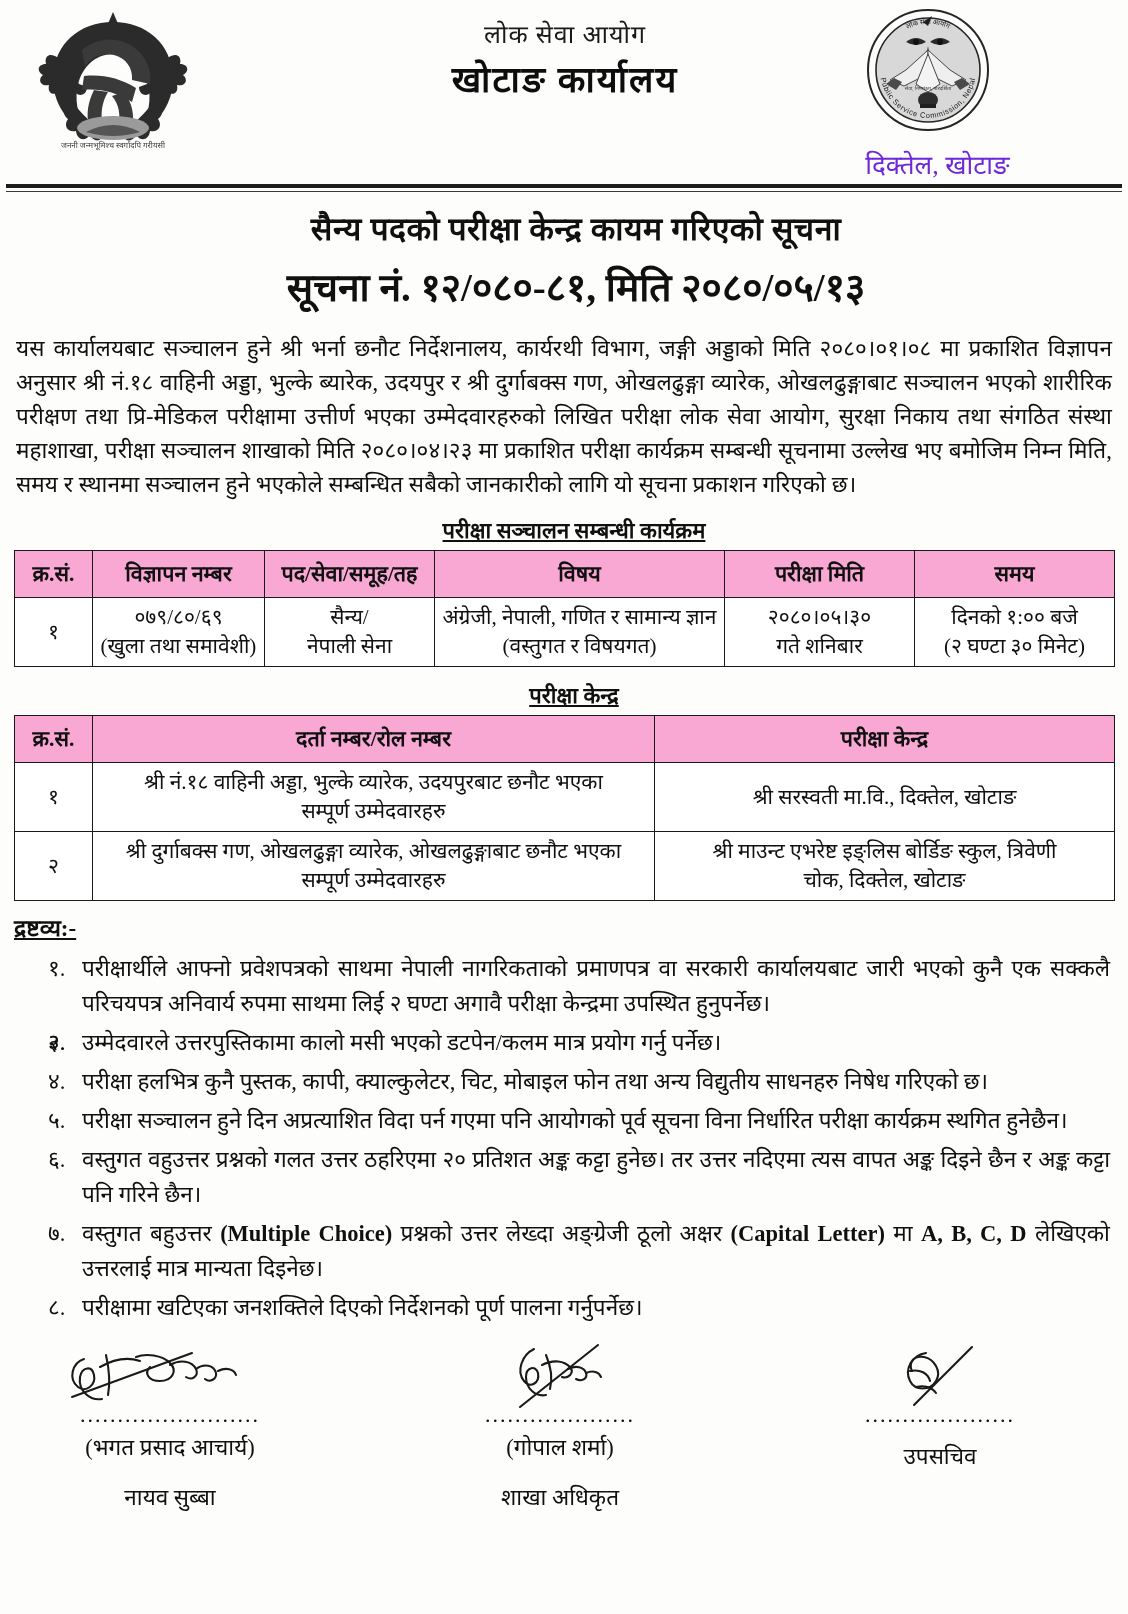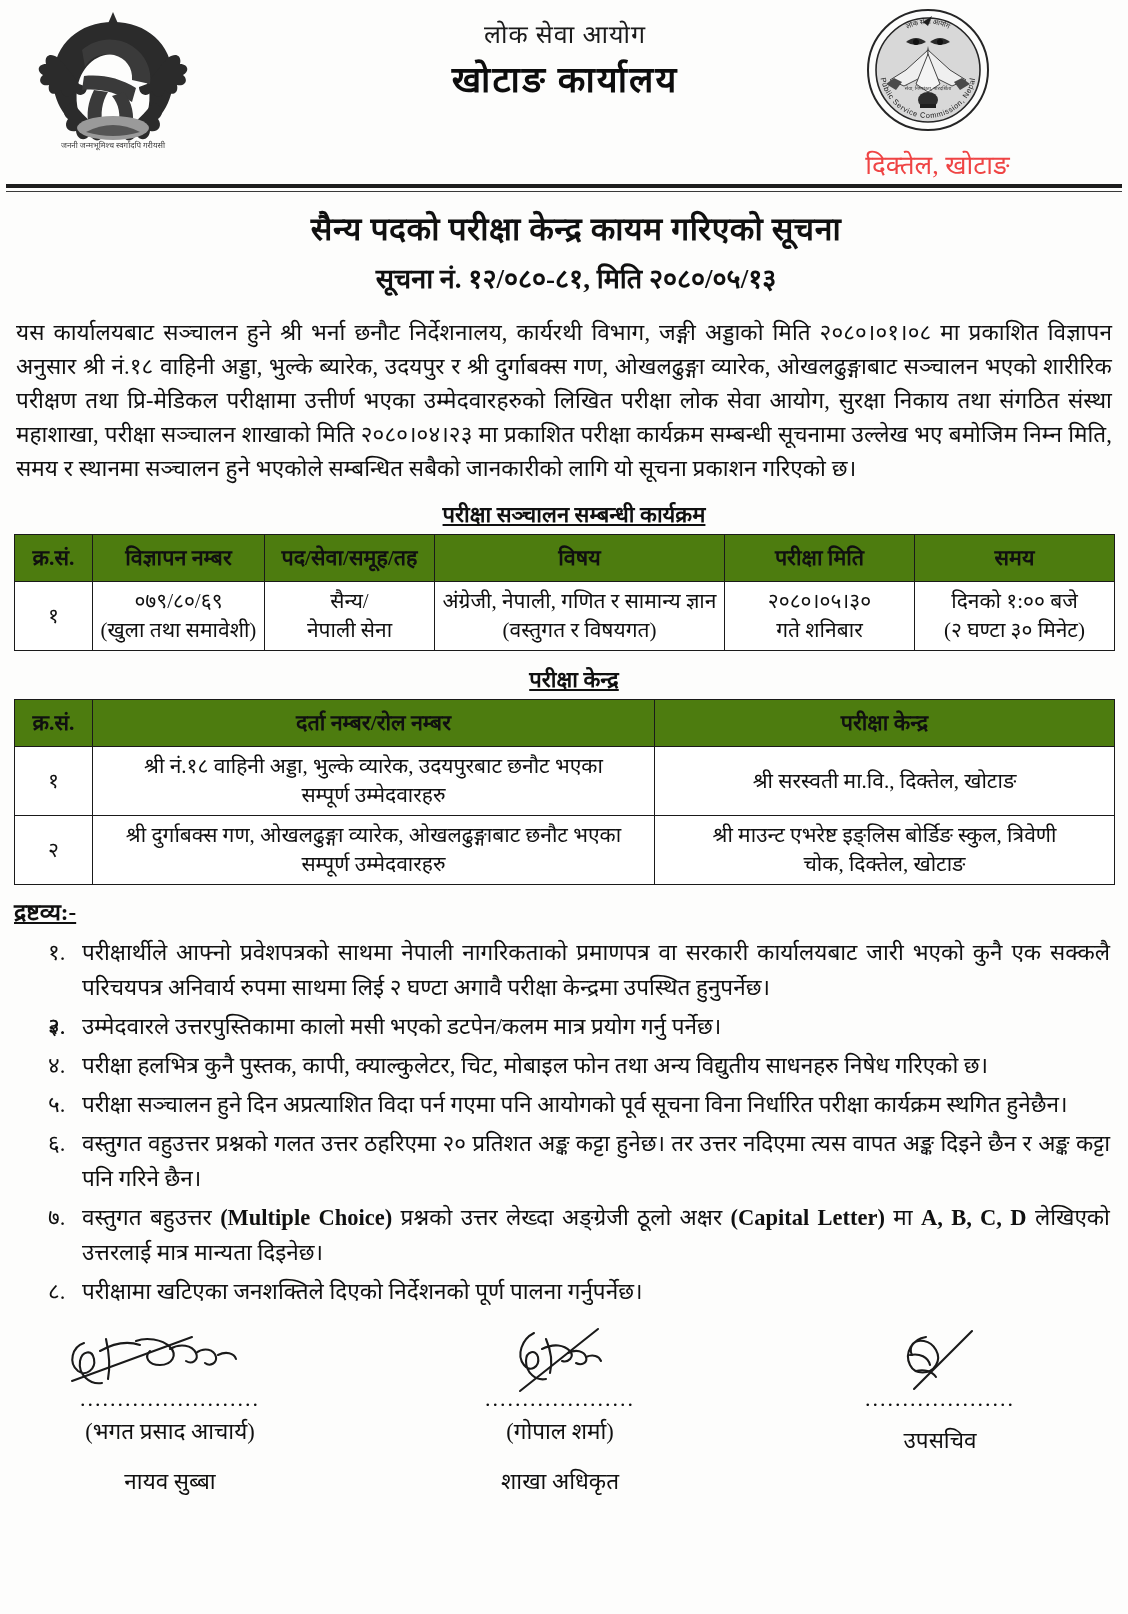--- a/index.html
+++ b/index.html
@@ -58,21 +58,21 @@
     letter-spacing: 2px;
     color: #0d0d0d;
   }
   .office-place {
     position: absolute;
     left: 840px;
     top: 146px;
     width: 195px;
     text-align: center;
     font-size: 26px;
-    color: #ef4444;
+    color: #6d28d9;
   }
   .rule-thick {
     position: absolute;
     left: 6px;
     top: 184px;
     width: 1116px;
     height: 4px;
     background: #1d1d1d;
   }
   .rule-thin {
@@ -89,21 +89,21 @@
     margin-top: 20px;
     text-align: center;
     padding-left: 24px;
   }
   .title-main {
     font-size: 32px;
     font-weight: 700;
     letter-spacing: 0.5px;
   }
   .title-sub {
-    font-size: 27px;
+    font-size: 39px;
     font-weight: 700;
     margin-top: 10px;
   }
 
   
   .intro {
     margin: 20px 16px 0 16px;
     font-size: 22.5px;
     line-height: 34px;
     text-align: justify;
@@ -130,21 +130,21 @@
   }
   table.doc th, table.doc td {
     border: 1.6px solid #1a1a1a;
     text-align: center;
     vertical-align: middle;
     padding: 3px 4px;
     font-size: 21px;
     line-height: 29px;
   }
   table.doc thead th {
-    background: #4d7c0f;
+    background: #f9a8d4;
     font-weight: 700;
     height: 40px;
     font-size: 21.5px;
   }
   table.doc tbody td {
     background: #ffffff;
     height: 62px;
   }
   .t1 col.c1 { width: 78px; }
   .t1 col.c2 { width: 172px; }

